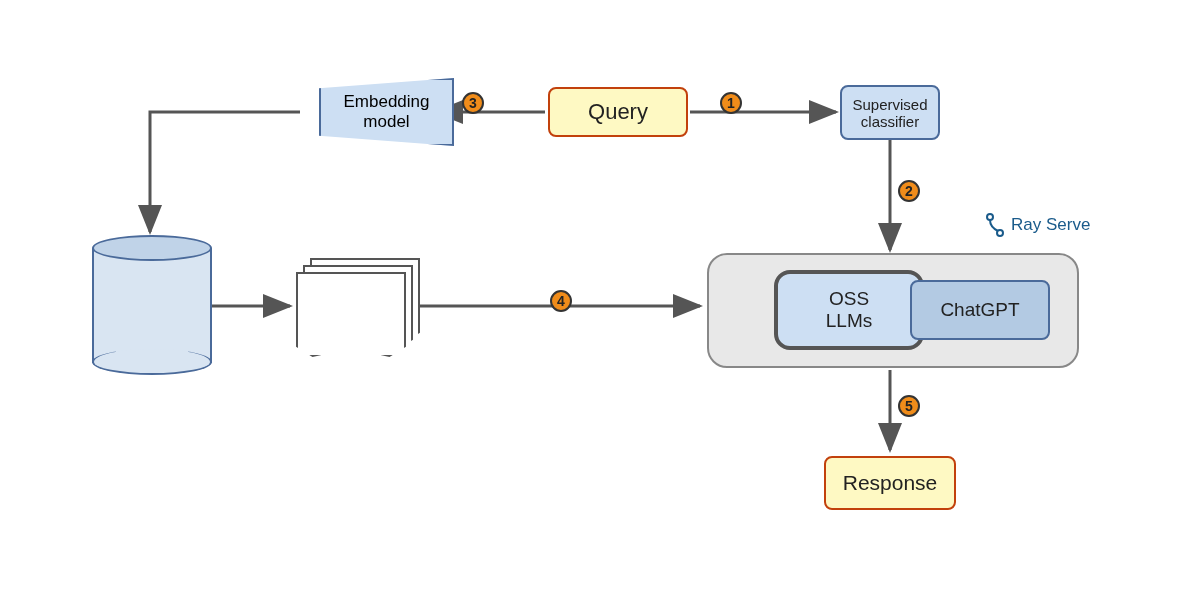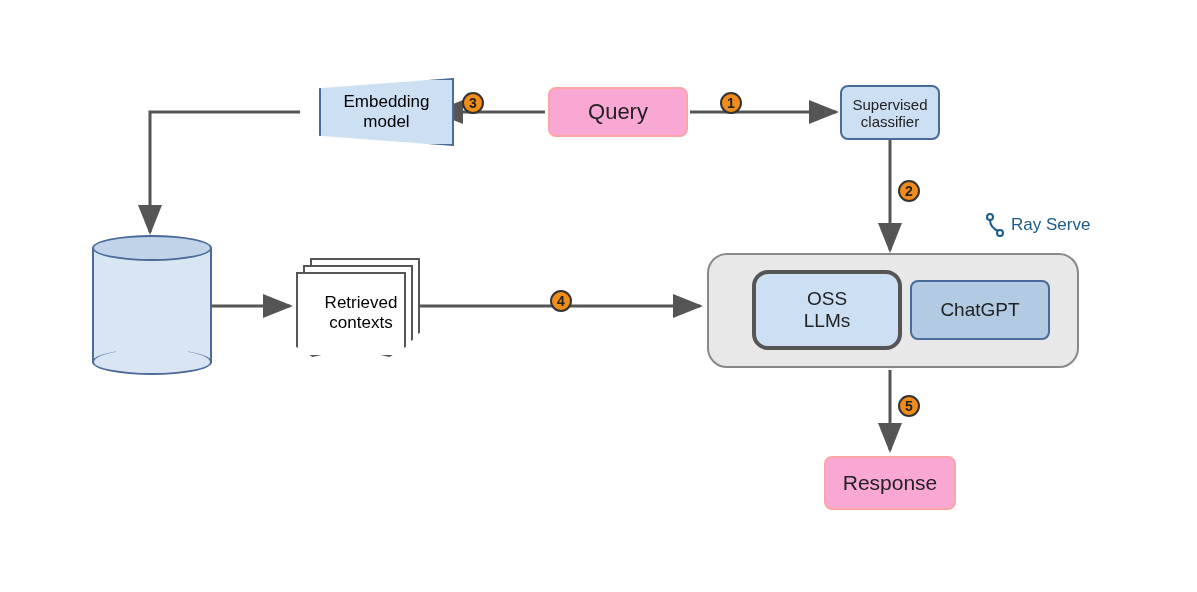--- a/index.html
+++ b/index.html
@@ -14,22 +14,22 @@
       position: absolute;
       border-radius: 8px;
       display: flex;
       align-items: center;
       justify-content: center;
       text-align: center;
       font-size: 18px;
       color: #222;
     }
     .box-white {
-      background: #f9a8d4;
-      border: 2px solid #fca5a5;
+      background: #fef9c3;
+      border: 2px solid #c2410c;
     }
     .box-blue {
       background: #cddff3;
       border: 2px solid #4a6a9a;
     }
     .box-blue-thick {
       background: #cddff3;
       border: 4px solid #555;
       border-radius: 16px;
     }
@@ -195,29 +195,25 @@
 <div class="cylinder" style="left:92px; top:235px;">
   <div class="cylinder-body"></div>
   <div class="cylinder-bottom"></div>
   <div class="cylinder-top"></div>
 </div>
 
 <div class="docs" style="left:296px; top:258px; width:130px; height:100px;">
   <div class="doc" style="left:14px; top:0;"></div>
   <div class="doc" style="left:7px; top:7px;"></div>
   <div class="doc" style="left:0; top:14px;"></div>
-  <div class="docs-label" style="white-space:pre-line;">
-    <span>Retrieved
-contexts</span>
-  </div>
 </div>
 
 <div class="container-gray" style="left:707px; top:253px; width:372px; height:115px;"></div>
 
-<div class="box box-blue-thick" style="left:752px; top:270px; width:150px; height:80px; font-size:19px; white-space:pre-line;">
+<div class="box box-blue-thick" style="left:774px; top:270px; width:150px; height:80px; font-size:19px; white-space:pre-line;">
   <span>OSS
 LLMs</span>
 </div>
 
 <div class="box box-lightblue" style="left:910px; top:280px; width:140px; height:60px; font-size:19px;">
   <span>ChatGPT</span>
 </div>
 
 <div class="box box-white" style="left:824px; top:456px; width:132px; height:54px; font-size:21px;text-align:right;">
   <span>Response</span>

